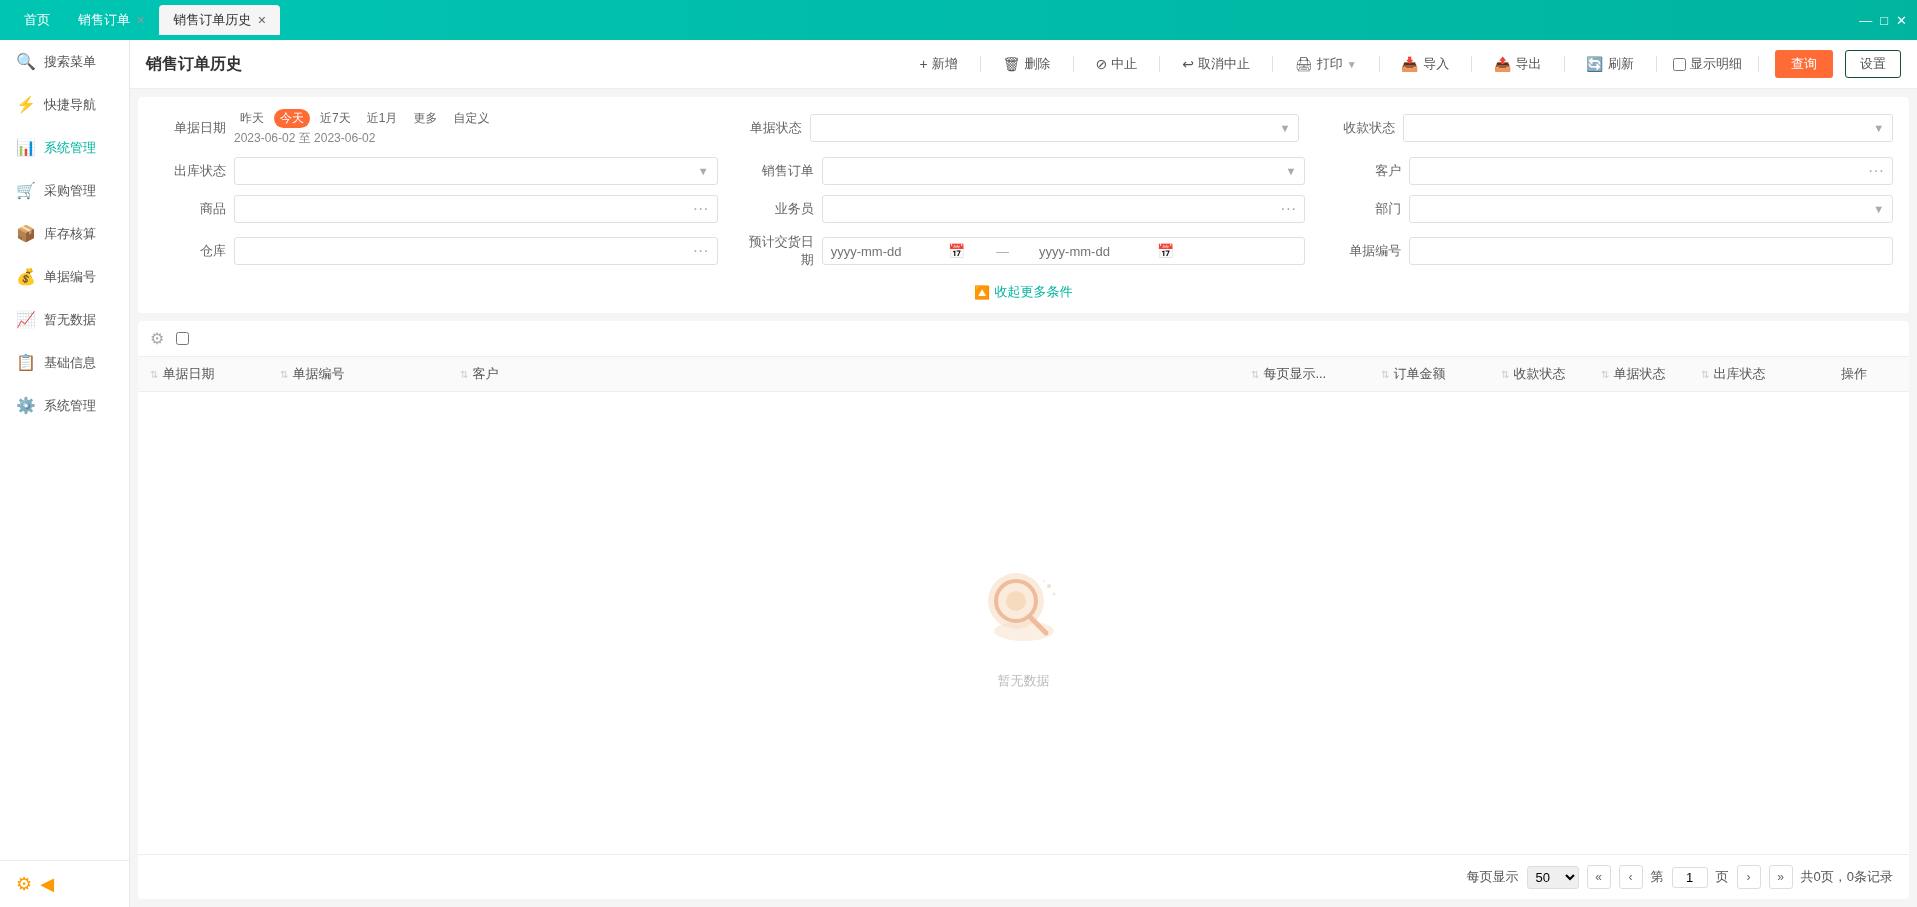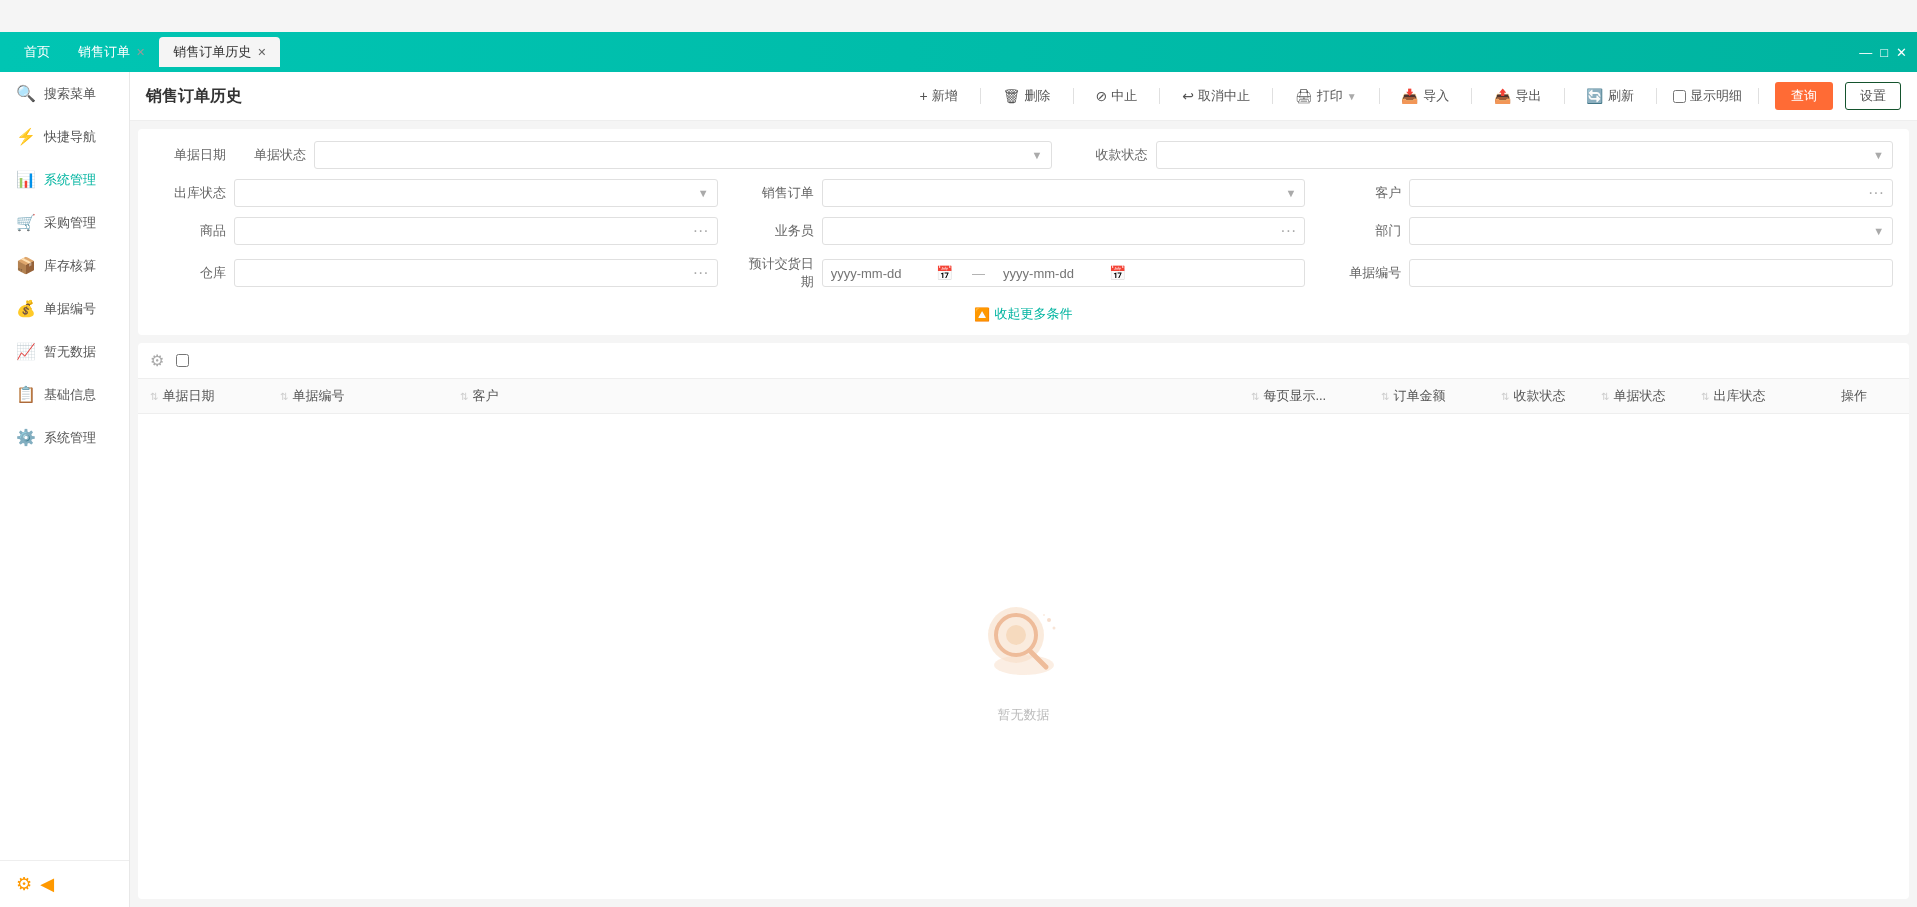--- a/index.html
+++ b/index.html
@@ -7,21 +7,20 @@
 
     
     .top-bar {
       height: 40px;
       background: linear-gradient(to right, #00c5b3, #00b4a0);
       display: flex;
       align-items: center;
       padding: 0 10px;
       color: white;
       flex-shrink: 0;
-      margin-top: 32px;
     }
     .tab-item {
       display: flex;
       align-items: center;
       padding: 0 14px;
       height: 30px;
       border-radius: 4px 4px 0 0;
       cursor: pointer;
       color: white;
       font-size: 13px;
@@ -406,20 +405,31 @@
         <div class="divider-v"></div>
         <button class="btn-primary">查询</button>
         <button class="btn-secondary">设置</button>
       </div>
     </div>
 
     <div class="filter-section">
 
       <div class="filter-row">
         <span class="filter-label">单据日期</span>
+        <div style="flex:1; display:flex; flex-direction:column; margin-right:24px;">
+          <div style="display:flex; align-items:center; gap:4px;">
+            <span class="date-btn">昨天</span>
+            <span class="date-btn active">今天</span>
+            <span class="date-btn">近7天</span>
+            <span class="date-btn">近1月</span>
+            <span class="date-btn">更多</span>
+            <span class="date-btn">自定义</span>
+          </div>
+          <div class="date-range-text">2023-06-02 至 2023-06-02</div>
+        </div>
         <span class="filter-label">单据状态</span>
         <div class="filter-control" style="flex:1; margin-right:24px;">
           <div class="filter-select">
             <span></span>
             <span class="arrow">▼</span>
           </div>
         </div>
         <span class="filter-label">收款状态</span>
         <div class="filter-control" style="flex:1;">
           <div class="filter-select">
@@ -471,21 +481,21 @@
         </div>
       </div>
 
       <div class="filter-row">
         <span class="filter-label">仓库</span>
         <div class="filter-control" style="flex:1; margin-right:24px;">
           <span style="flex:1;"></span>
           <span class="dots">···</span>
         </div>
         <span class="filter-label">预计交货日期</span>
-        <div class="filter-control" style="flex:1; margin-right:24px; gap:12px;">
+        <div class="filter-control" style="flex:1; margin-right:24px; gap:24px;">
           <input type="text" style="border: none; outline: none; font-size: 13px; width: 90px; color: rgb(170, 170, 170);" placeholder="yyyy-mm-dd">
           <span class="calendar-icon">📅</span>
           <span class="dash">—</span>
           <input type="text" style="border: none; outline: none; font-size: 13px; width: 90px; color: rgb(170, 170, 170);" placeholder="yyyy-mm-dd">
           <span class="calendar-icon">📅</span>
         </div>
         <span class="filter-label">单据编号</span>
         <div class="filter-control" style="flex:1;">
           <span style="flex:1;"></span>
         </div>
@@ -550,16 +560,33 @@
           <line x1="57" y1="62" x2="72" y2="77" stroke="#e8a070" stroke-width="5" stroke-linecap="round"></line>
           <circle cx="42" cy="45" r="10" fill="#f0c090" opacity="0.7"></circle>
 
           <circle cx="75" cy="30" r="2" fill="#e8a070" opacity="0.5"></circle>
           <circle cx="80" cy="38" r="1.5" fill="#e8a070" opacity="0.4"></circle>
           <circle cx="70" cy="25" r="1" fill="#e8a070" opacity="0.3"></circle>
         </svg>
         <span>暂无数据</span>
       </div>
 
+      <div class="pagination">
+        <span>每页显示</span>
+        <select>
+          <option>50</option>
+          <option>10</option>
+          <option>20</option>
+          <option>100</option>
+        </select>
+        <span class="page-btn">«</span>
+        <span class="page-btn">‹</span>
+        <span>第</span>
+        <input class="page-input" type="text" value="1" style="">
+        <span>页</span>
+        <span class="page-btn">›</span>
+        <span class="page-btn">»</span>
+        <span>共0页，0条记录</span>
+      </div>
     </div>
 
   </div>
 </div>
 
 </body></html>

